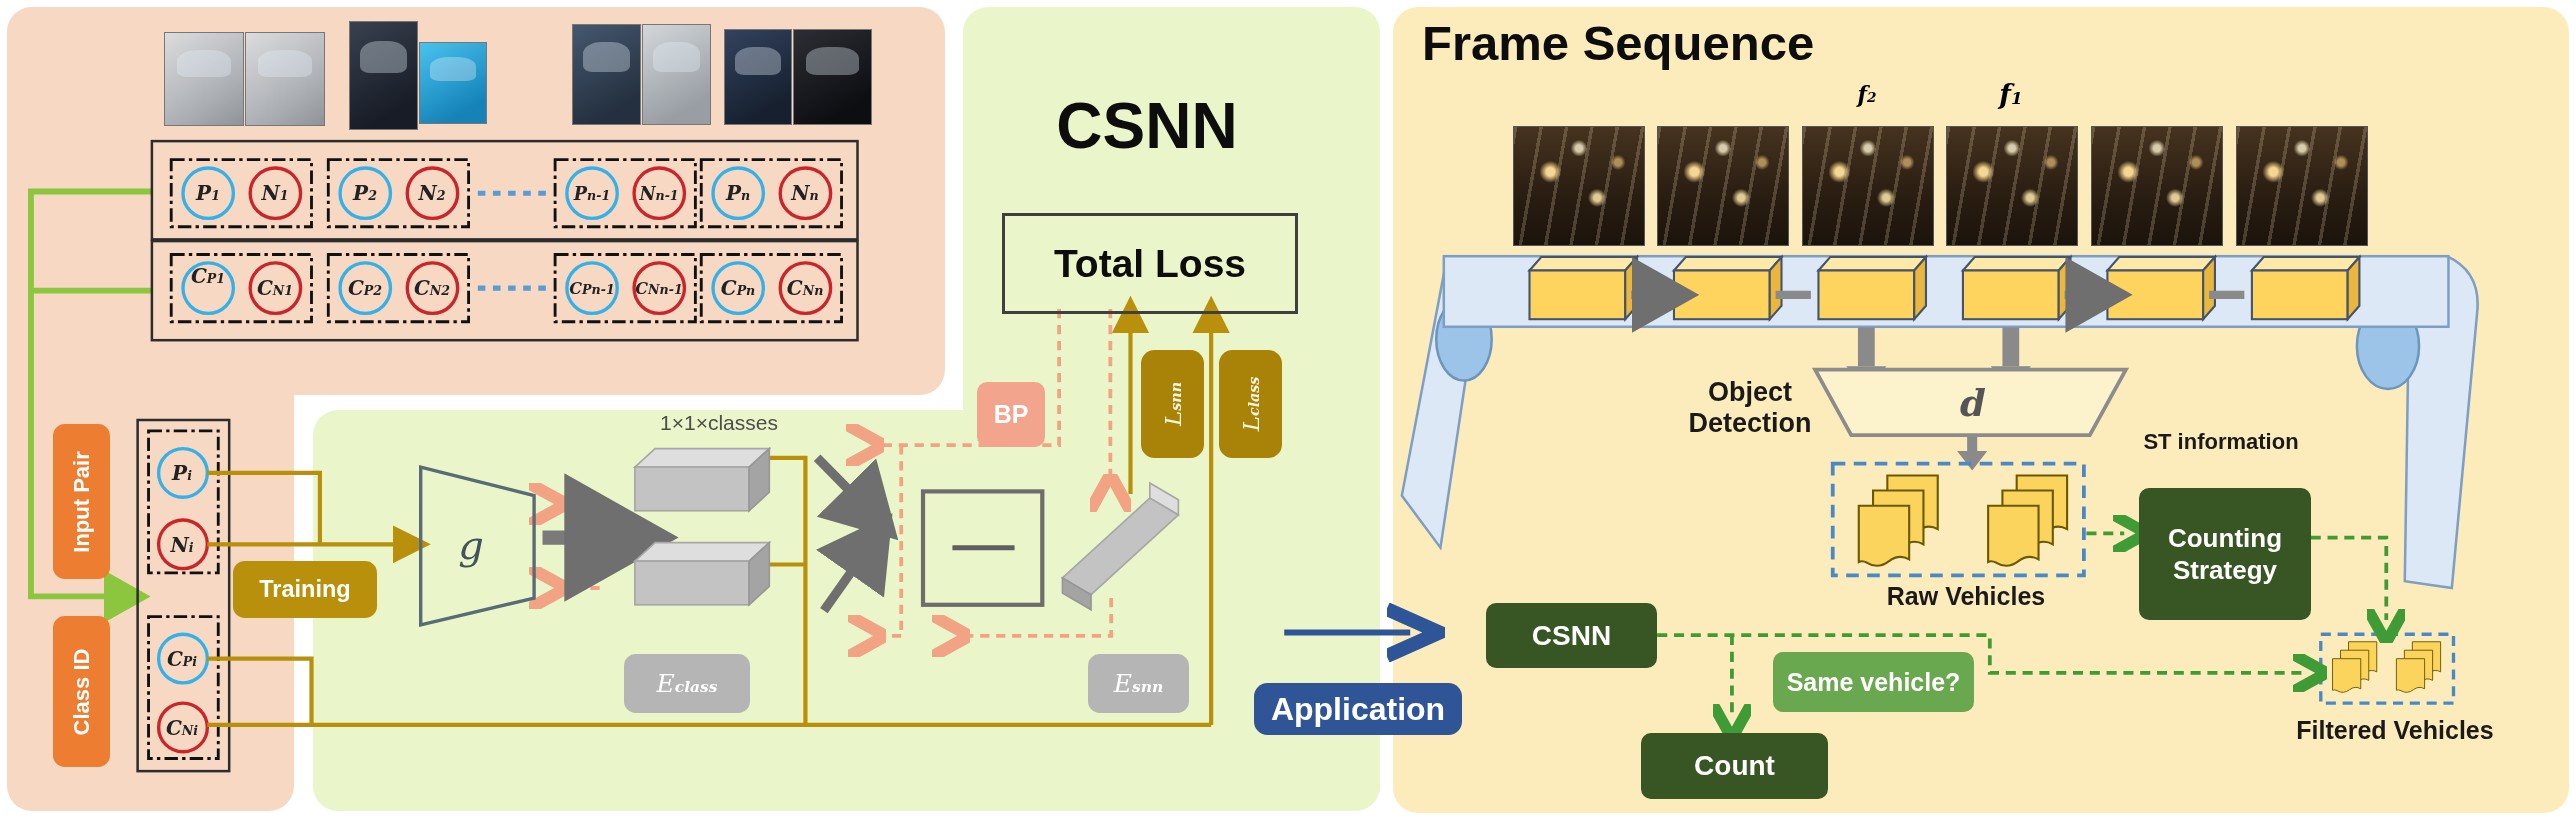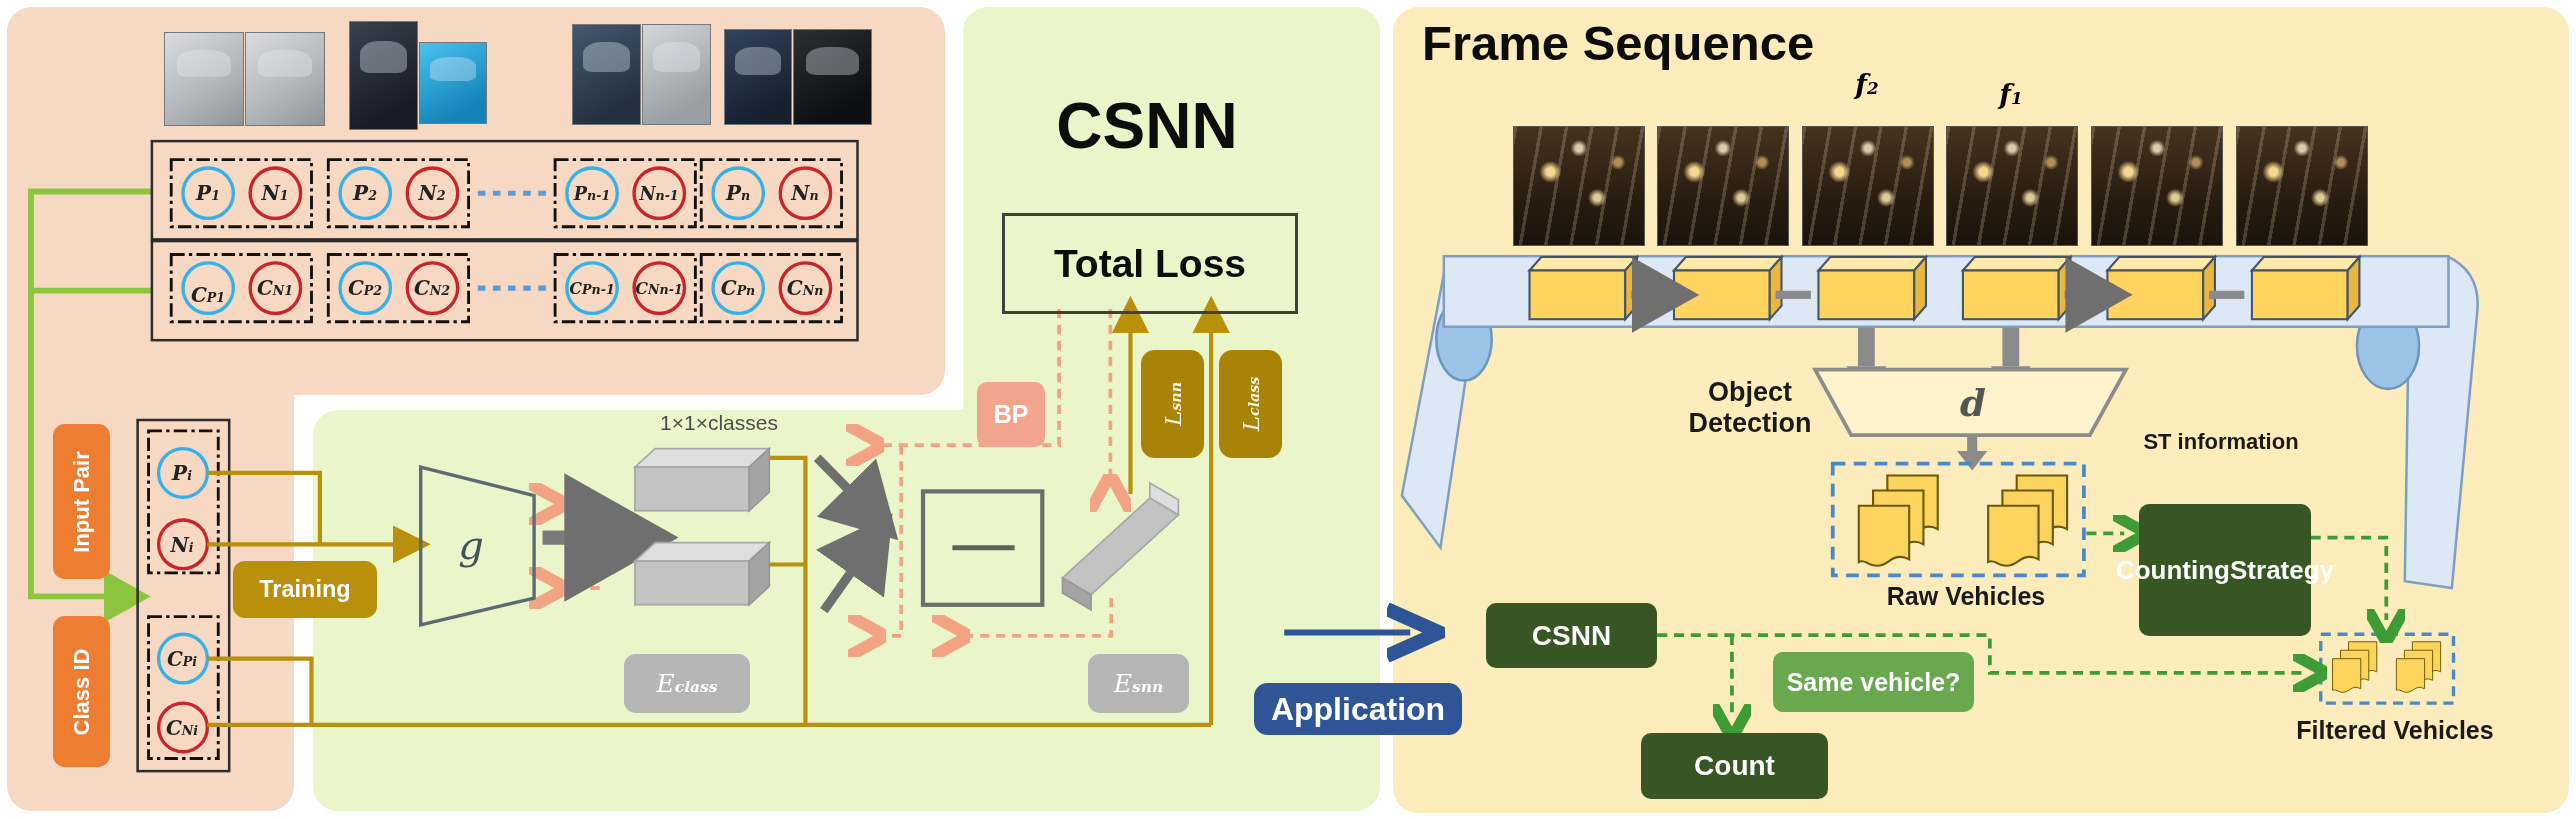--- a/index.html
+++ b/index.html
@@ -292,21 +292,21 @@
   <div class="car c-kcar" style="left:793px;top:29px;width:77px;height:94px;"></div>
 
   <div class="lbl circ-lbl" style="left:208px;top:193px;"><span>P</span><span class="msub">1</span></div>
   <div class="lbl circ-lbl" style="left:275px;top:193px;"><span>N</span><span class="msub">1</span></div>
   <div class="lbl circ-lbl" style="left:365px;top:193px;"><span>P</span><span class="msub">2</span></div>
   <div class="lbl circ-lbl" style="left:432px;top:193px;"><span>N</span><span class="msub">2</span></div>
   <div class="lbl circ-lbl" style="left:592px;top:193px;font-size:17.6px;"><span>P</span><span class="msub">n-1</span></div>
   <div class="lbl circ-lbl" style="left:659px;top:193px;font-size:17.6px;"><span>N</span><span class="msub">n-1</span></div>
   <div class="lbl circ-lbl" style="left:738px;top:193px;"><span>P</span><span class="msub">n</span></div>
   <div class="lbl circ-lbl" style="left:805px;top:193px;"><span>N</span><span class="msub">n</span></div>
-  <div class="lbl circ-lbl" style="left:208px;top:295px;"><span>C</span><span class="msub">P1</span></div>
+  <div class="lbl circ-lbl" style="left:208px;top:276px;"><span>C</span><span class="msub">P1</span></div>
   <div class="lbl circ-lbl" style="left:275px;top:288px;"><span>C</span><span class="msub">N1</span></div>
   <div class="lbl circ-lbl" style="left:365px;top:288px;"><span>C</span><span class="msub">P2</span></div>
   <div class="lbl circ-lbl" style="left:432px;top:288px;"><span>C</span><span class="msub">N2</span></div>
   <div class="lbl circ-lbl" style="left:592px;top:288px;font-size:16px;"><span>C</span><span class="msub">Pn-1</span></div>
   <div class="lbl circ-lbl" style="left:659px;top:288px;font-size:16px;"><span>C</span><span class="msub">Nn-1</span></div>
   <div class="lbl circ-lbl" style="left:738px;top:288px;"><span>C</span><span class="msub">Pn</span></div>
   <div class="lbl circ-lbl" style="left:805px;top:288px;"><span>C</span><span class="msub">Nn</span></div>
 
   <div class="lbl circ-lbl" style="left:182px;top:473px;"><span>P</span><span class="msub">i</span></div>
   <div class="lbl circ-lbl" style="left:182px;top:545px;"><span>N</span><span class="msub">i</span></div>
@@ -347,42 +347,42 @@
     </div>
   <div class="box gray-box math" style="left:1088px;top:654px;width:101px;height:59px;font-size:25px;">
     <span><span>E</span><span class="msub">snn</span></span>
     </div>
 
   <div class="box blue-box" style="left:1254px;top:683px;width:208px;height:52px;font-size:32px;align-items:center;">
     <span>Application</span>
     </div>
 
   <div class="title" style="left:1422px;top:15px;font-size:49px;text-align:center;">Frame Sequence</div>
-  <div class="lbl math" style="left:1867px;top:84px;font-size:27px;font-weight:700;">
+  <div class="lbl math" style="left:1867px;top:94px;font-size:22px;font-weight:700;">
     <span>f</span><span class="msub">2</span></div>
   <div class="lbl math" style="left:2011px;top:94px;font-size:27px;font-weight:700;">
     <span>f</span><span class="msub">1</span></div>
 
   <div class="frame" style="left:1513px;top:126px;"></div>
   <div class="frame" style="left:1657px;top:126px;"></div>
   <div class="frame" style="left:1802px;top:126px;"></div>
   <div class="frame" style="left:1946px;top:126px;"></div>
   <div class="frame" style="left:2091px;top:126px;"></div>
   <div class="frame" style="left:2236px;top:126px;"></div>
 
   <div class="lbl" style="left:1750px;top:408px;font-size:27px;font-weight:600;color:#1a1a1a;text-align:center;">
     <div>Object</div>
     <div>Detection</div>
     </div>
   <div class="lbl math" style="left:1973px;top:403px;font-size:37px;font-weight:700;color:#555;">d</div>
 
   <div class="lbl" style="left:1966px;top:596px;font-size:25px;font-weight:600;color:#1a1a1a;">Raw Vehicles</div>
   <div class="lbl" style="left:2221px;top:442px;font-size:22px;font-weight:600;color:#1a1a1a;">ST information</div>
 
-  <div class="box dgreen" style="left:2139px;top:504px;width:172px;height:132px;font-size:26px;line-height:1.25;flex-direction:row;">
+  <div class="box dgreen" style="left:2139px;top:488px;width:172px;height:132px;font-size:26px;line-height:1.25;flex-direction:column;">
     <div>Counting</div>
       <div>Strategy</div>
     </div>
 
   <div class="box dgreen" style="left:1486px;top:603px;width:171px;height:65px;font-size:28px;">
     <span>CSNN</span>
     </div>
   <div class="box mgreen" style="left:1773px;top:652px;width:201px;height:60px;font-size:25px;">
     <span>Same vehicle?</span>
     </div>

